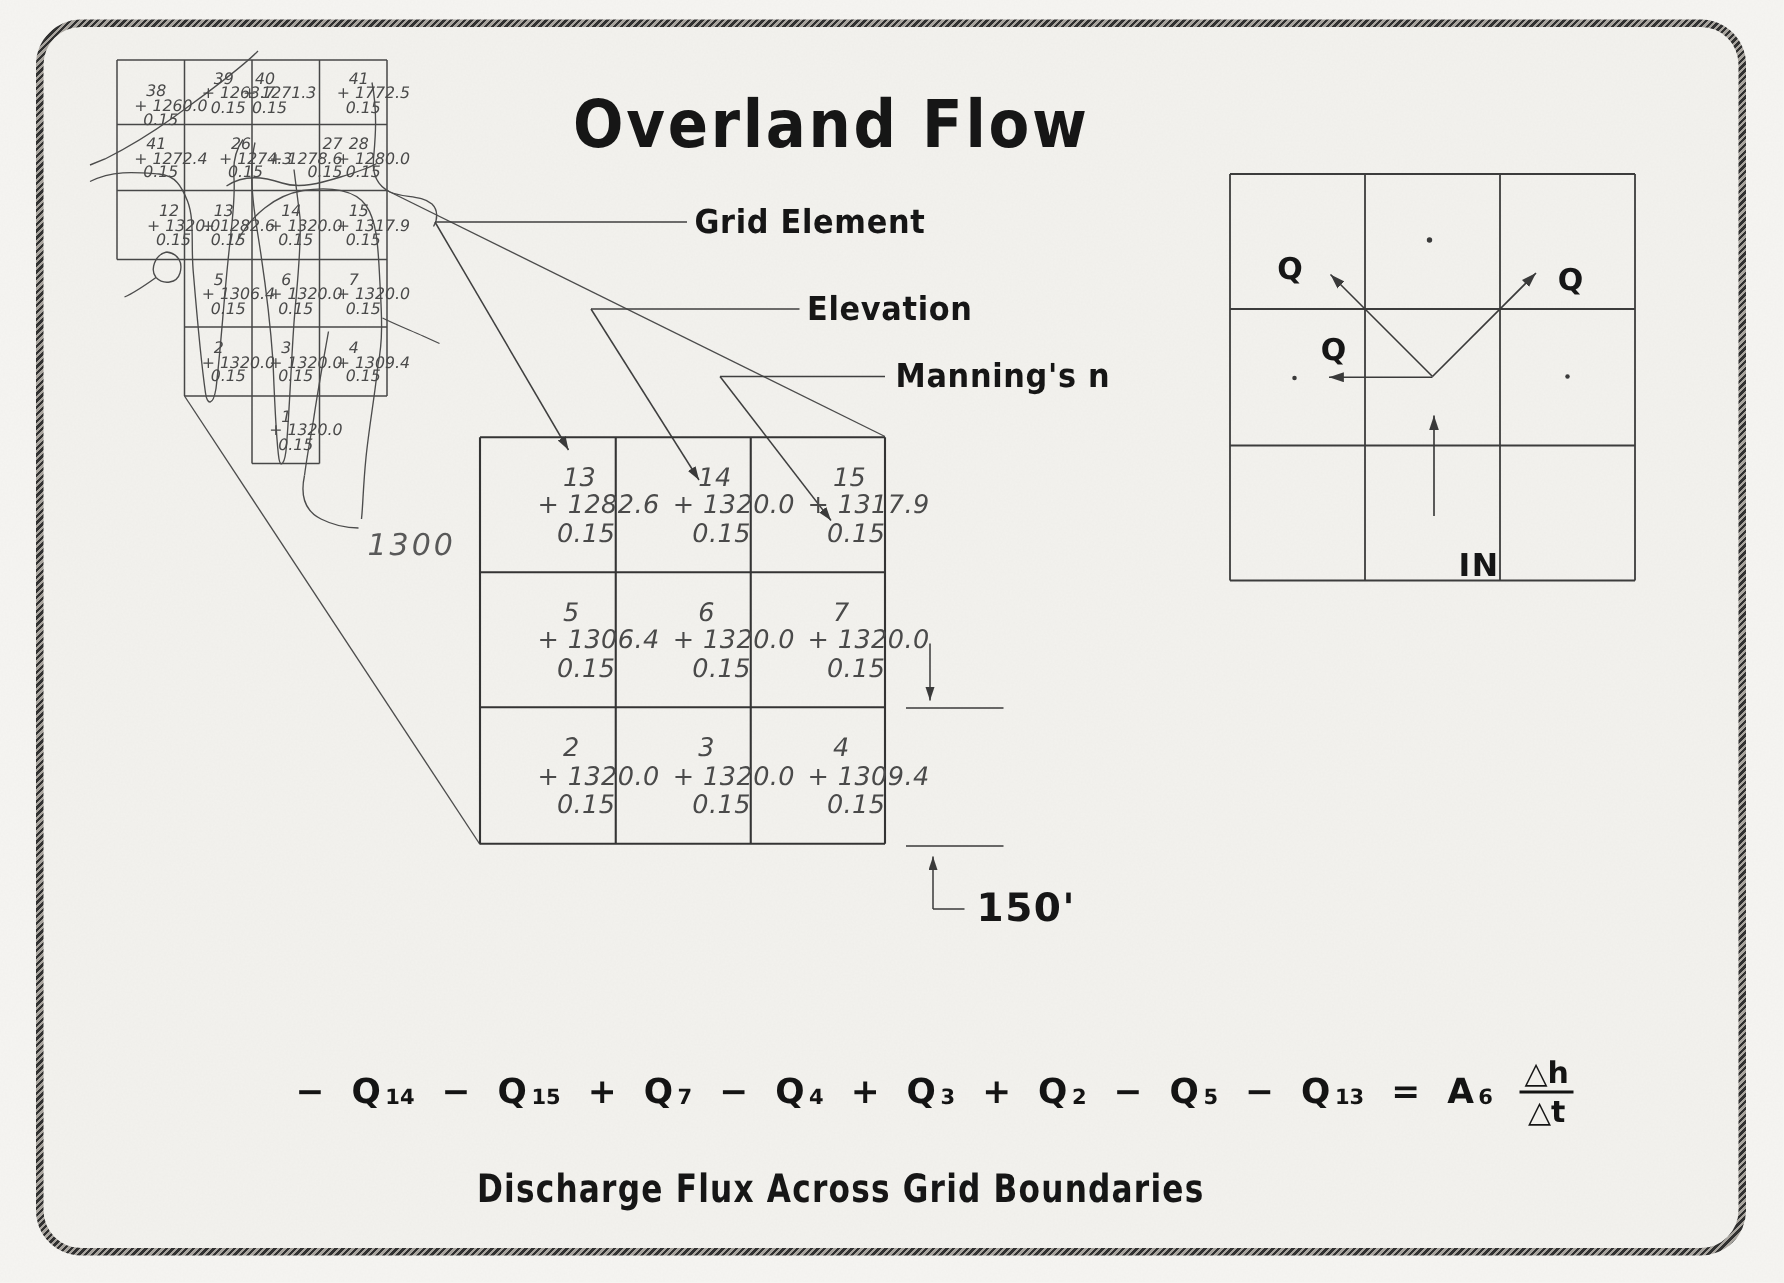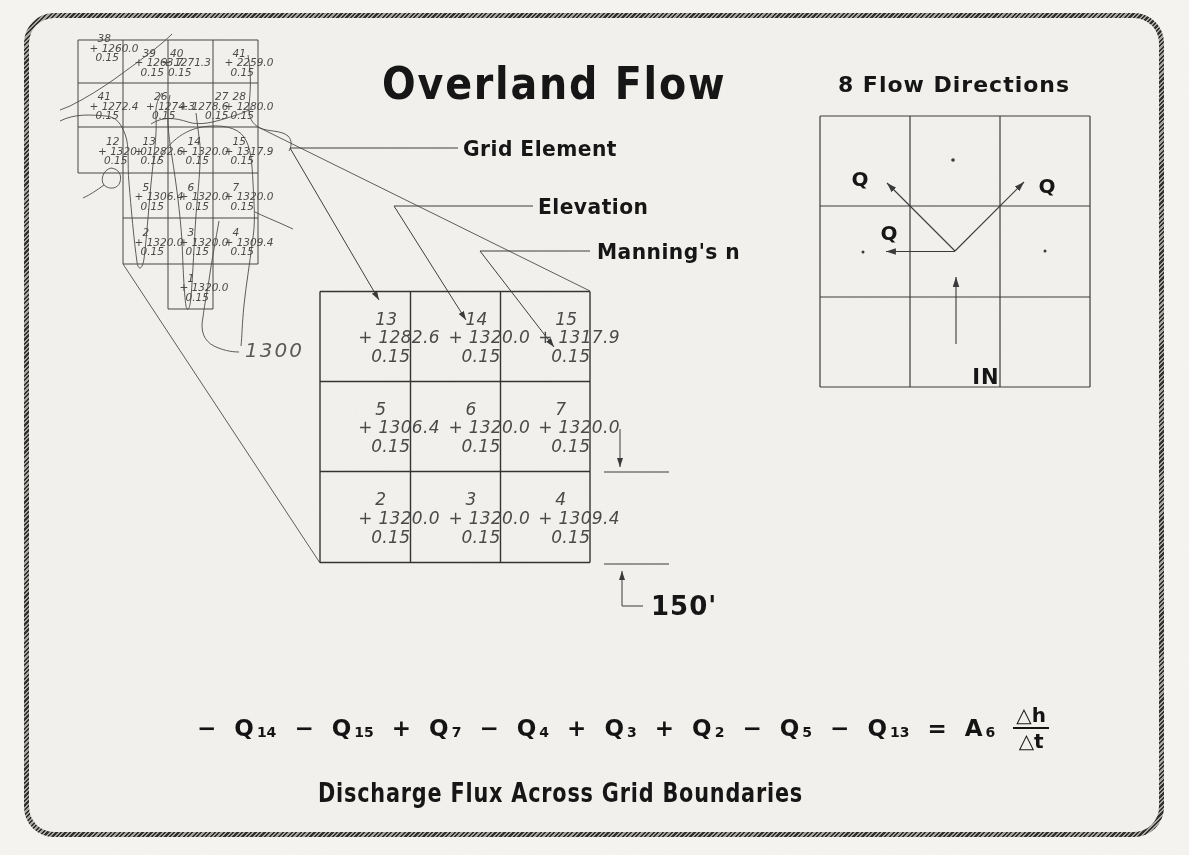--- a/index.html
+++ b/index.html
@@ -12,21 +12,21 @@
         border-radius:25px;background:#f3f2ee;}
   .layer{position:absolute;left:0;top:0;width:1189px;height:855px;}
   .txt{position:absolute;white-space:nowrap;color:#161616;}
   .bold{font-weight:bold;}
   .title{font-size:44px;letter-spacing:2px;transform:scaleX(.9);transform-origin:center;
          width:381px;text-align:center;}
   .subtitle{font-size:22px;letter-spacing:1px;width:300px;text-align:center;}
   .callout{font-size:22px;letter-spacing:.5px;transform:scaleX(.92);transform-origin:left;}
   .caption{font-size:26px;letter-spacing:1px;width:520px;text-align:center;
            transform:scaleX(.8);transform-origin:center;}
-  .contour-label{font-style:italic;font-size:20px;letter-spacing:2px;color:#595959;}
+  .contour-label{font-style:italic;font-size:20px;letter-spacing:2px;color:#595959;margin-top:13px;}
   .dim-label{font-size:26px;letter-spacing:1px;}
   .qlabel{font-size:20px;font-weight:bold;transform:translate(-50%,-50%);}
   .inlabel{font-size:21px;font-weight:bold;letter-spacing:1px;transform:translate(-50%,-50%);}
   .cell{position:absolute;font-style:italic;color:#4a4a4a;white-space:nowrap;}
   .cell.mini{font-size:10.5px;line-height:9.6px;}
   .cell.mini .num{margin-left:23px;}
   .cell.mini .val{margin-left:15px;}
   .cell.mini .nn{margin-left:21px;}
   .cell.main{font-size:17px;line-height:18.8px;letter-spacing:.3px;}
   .cell.main .num{margin-left:22px;}
@@ -143,21 +143,20 @@
       <line x1="956" y1="344" x2="956" y2="277" marker-end="url(#ah)"></line>
     </g>
     <g fill="#3a3a3a">
       <circle cx="953" cy="160" r="1.8"></circle>
       <circle cx="863" cy="252" r="1.5"></circle>
       <circle cx="1045" cy="251" r="1.5"></circle>
     </g>
   </svg>
 
   <div class="txt bold title" style="left:363px;top:58px;">Overland Flow</div>
-  <div class="txt bold subtitle" style="left:804px;top:72px;">8 Flow Directions</div>
 
   <div class="txt bold callout" style="left:463px;top:136px;">Grid Element</div>
   <div class="txt bold callout" style="left:538px;top:194px;">Elevation</div>
   <div class="txt bold callout" style="left:597px;top:239px;">Manning's n</div>
 
   <div class="txt contour-label" style="left:245px;top:338px;">1300</div>
   <div class="txt bold dim-label" style="left:651px;top:591px;">150'</div>
 
   <div class="txt qlabel" style="left:860px;top:179px;">Q</div>
   <div class="txt qlabel" style="left:1047px;top:186px;">Q</div>
@@ -185,38 +184,38 @@
       <span class="eq-a">A<span class="eq-sub">6</span></span>
       <span class="frac">
         <span class="frac-top">△h</span>
         <span class="frac-bot">△t</span>
       </span>
     </div>
 
   <div class="txt bold caption" style="left:266px;top:778px;">Discharge Flux Across Grid Boundaries</div>
 
   <div id="mini-cells">
-      <div class="cell mini" style="left: 74.5px; top: 34px;">
+      <div class="cell mini" style="left: 74.5px; top: 57px;">
         <div class="num">38</div>
         <div class="val">+ 1260.0</div>
         <div class="nn">0.15</div>
       </div>
       <div class="cell mini" style="left: 119.5px; top: 48.5px;">
         <div class="num">39</div>
         <div class="val">+ 1263.7</div>
         <div class="nn">0.15</div>
       </div>
       <div class="cell mini" style="left: 147px; top: 48.5px;">
         <div class="num">40</div>
         <div class="val">+ 1271.3</div>
         <div class="nn">0.15</div>
       </div>
       <div class="cell mini" style="left: 209.5px; top: 48.5px;">
         <div class="num">41</div>
-        <div class="val">+ 2259.0</div>
+        <div class="val">+ 1772.5</div>
         <div class="nn">0.15</div>
       </div>
       <div class="cell mini" style="left: 74.5px; top: 92px;">
         <div class="num">41</div>
         <div class="val">+ 1272.4</div>
         <div class="nn">0.15</div>
       </div>
       <div class="cell mini" style="left: 131px; top: 92px;">
         <div class="num">26</div>
         <div class="val">+ 1274.3</div>

